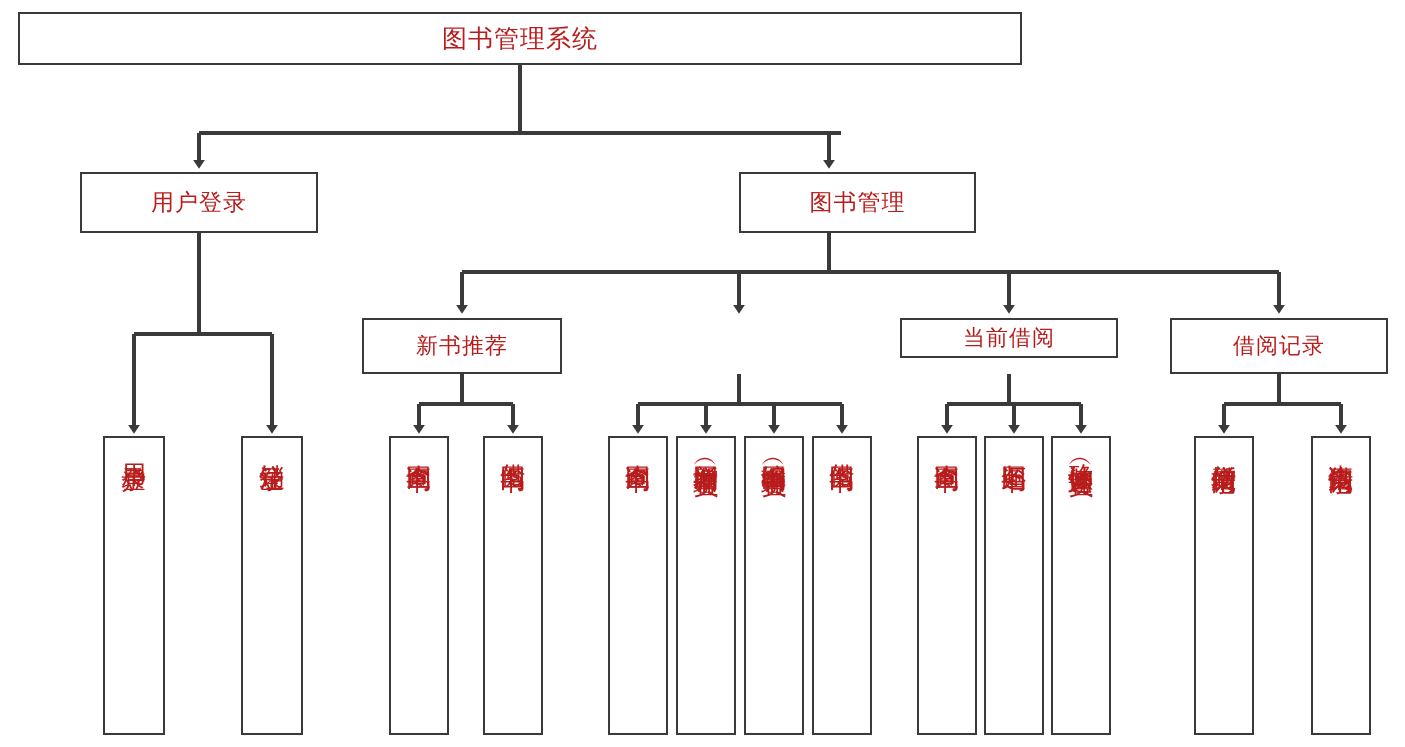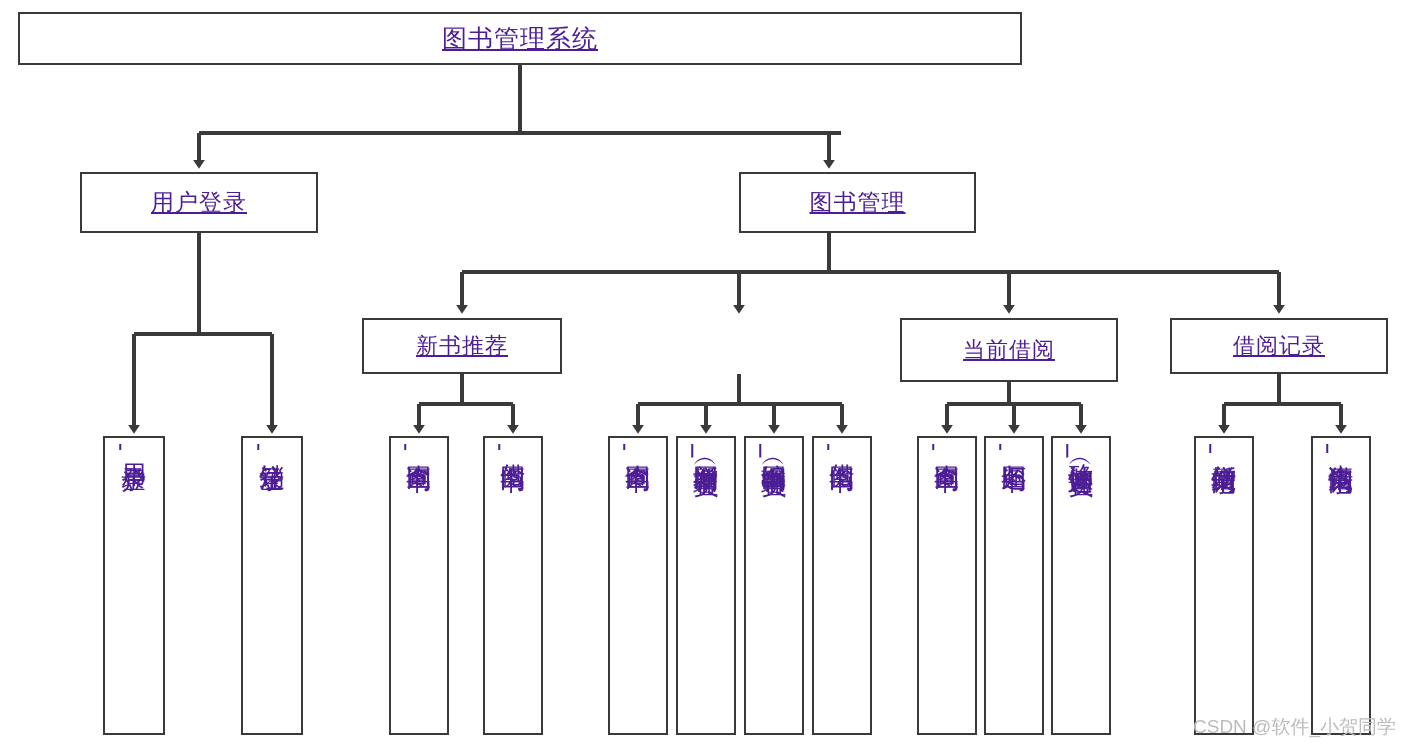--- a/index.html
+++ b/index.html
@@ -31,23 +31,22 @@
     box-sizing: border-box;
     background: #ffffff;
     border: 2px solid #3a3a3a;
     display: flex;
     align-items: center;
     justify-content: center;
     color: #3f3f3f;
     z-index: 2;
   }
   .node-label {
-    color: #4c1d95;
+    color: #b91c1c;
     white-space: nowrap;
-    text-decoration: underline;
   }
   .node.level-0 .node-label {
     font-size: 25px;
     letter-spacing: 1px;
   }
   .node.level-1 .node-label {
     font-size: 23px;
     letter-spacing: 1px;
   }
   .node.level-2 .node-label {
@@ -143,21 +142,21 @@
 
   <div class="node level-1" style="left:711px; top:172px; width:237px; height:61px;margin-left:28px;">
     <span class="node-label">图书管理</span>
   </div>
 
   <div class="node level-2" style="left:362px; top:318px; width:200px; height:56px;">
     <span class="node-label">新书推荐</span>
   </div>
 
 
-  <div class="node level-2" style="left:900px; top:318px; width:218px; height:64px;">
+  <div class="node level-2" style="left:900px; top:318px; width:218px; height:40px;">
     <span class="node-label">当前借阅</span>
   </div>
 
   <div class="node level-2" style="left:1170px; top:318px; width:218px; height:56px;">
     <span class="node-label">借阅记录</span>
   </div>
 
   <div class="node leaf" style="left:103px; top:436px; width:62px; height:299px;">
     <span class="node-label">用户登录</span>
   </div>
@@ -203,15 +202,14 @@
   </div>
 
   <div class="node leaf" style="left:1194px; top:436px; width:60px; height:299px;">
     <span class="node-label">新增借阅记录</span>
   </div>
 
   <div class="node leaf" style="left:1311px; top:436px; width:60px; height:299px;">
     <span class="node-label">查询借阅记录</span>
   </div>
 
-  <div id="watermark">CSDN @软件_小贺同学</div>
 
 </div>
 
 </body></html>

